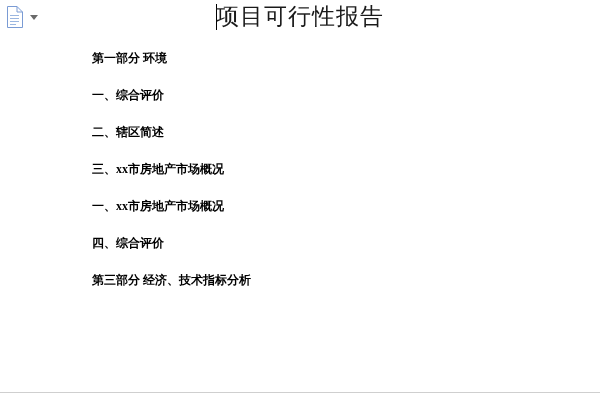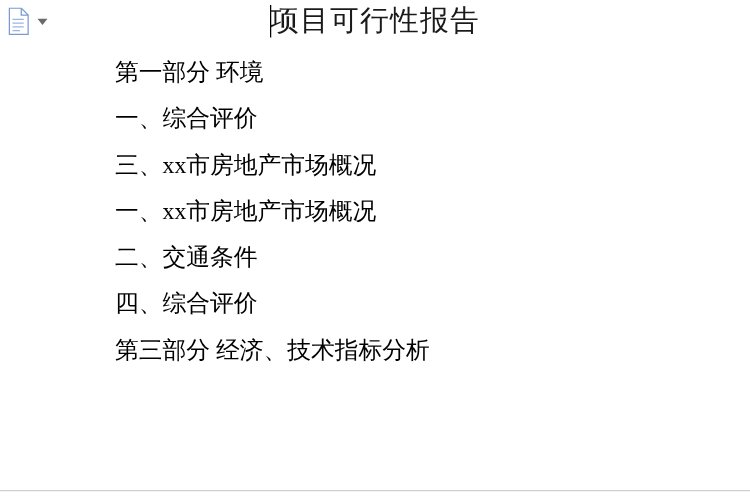--- a/index.html
+++ b/index.html
@@ -71,25 +71,25 @@
   }
 
   .body-text {
     position: absolute;
     left: 92px;
     top: 40px;
     width: 480px;
   }
   .line {
     font-family: "Liberation Serif", serif;
-    font-size: 19px;
+    font-size: 12px;
     line-height: 37px;
     color: #000000;
     white-space: nowrap;
-    font-weight: normal;
+    font-weight: bold;
   }
 
   
   .bottom-rule {
     position: absolute;
     left: 0;
     bottom: 7px;
     width: 600px;
     height: 1px;
     background: #cfcfcf;
@@ -116,21 +116,21 @@
     <span class="caret"></span>
   </div>
 
   <div class="caret-bar"></div>
 
   <div class="doc-title">项目可行性报告</div>
 
   <div class="body-text">
     <div class="line">第一部分  环境</div>
     <div class="line">一、综合评价</div>
+    <div class="line">二、辖区简述</div>
     <div class="line">三、xx市房地产市场概况</div>
     <div class="line">一、xx市房地产市场概况</div>
-    <div class="line">二、交通条件</div>
     <div class="line">四、综合评价</div>
     <div class="line">第三部分  经济、技术指标分析</div>
   </div>
 
   <div class="bottom-rule"></div>
 </div>
 
 </body></html>

